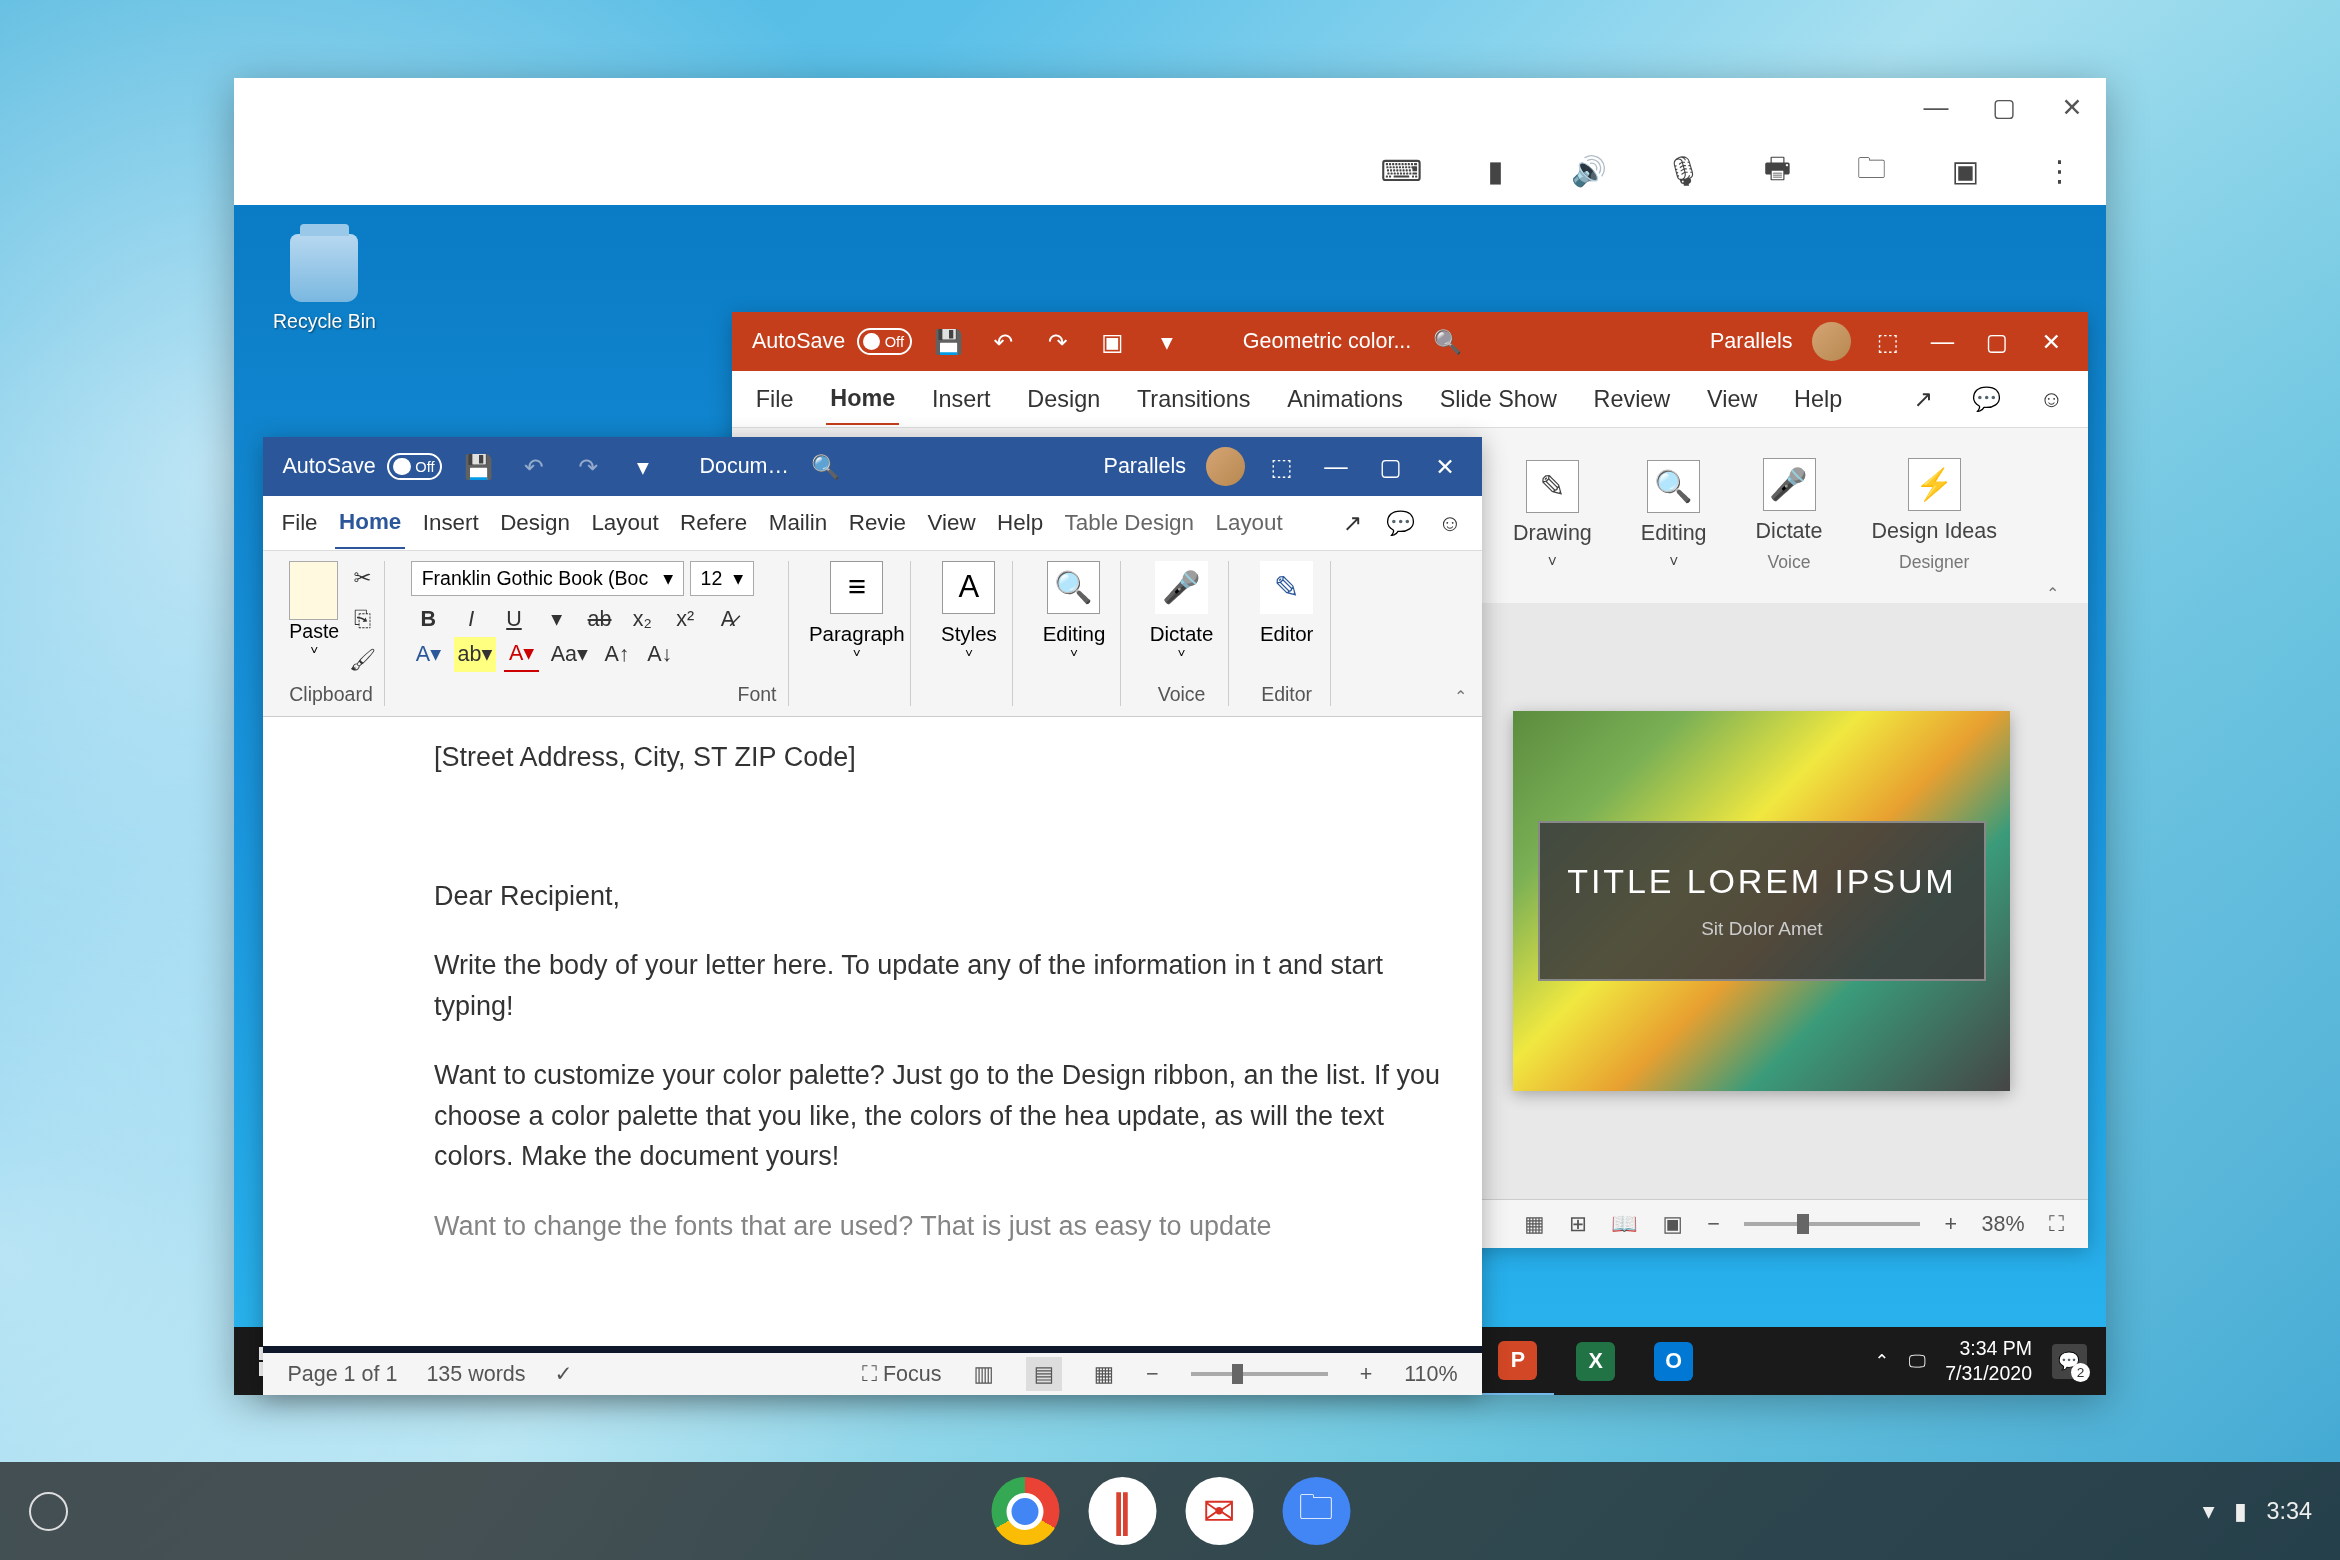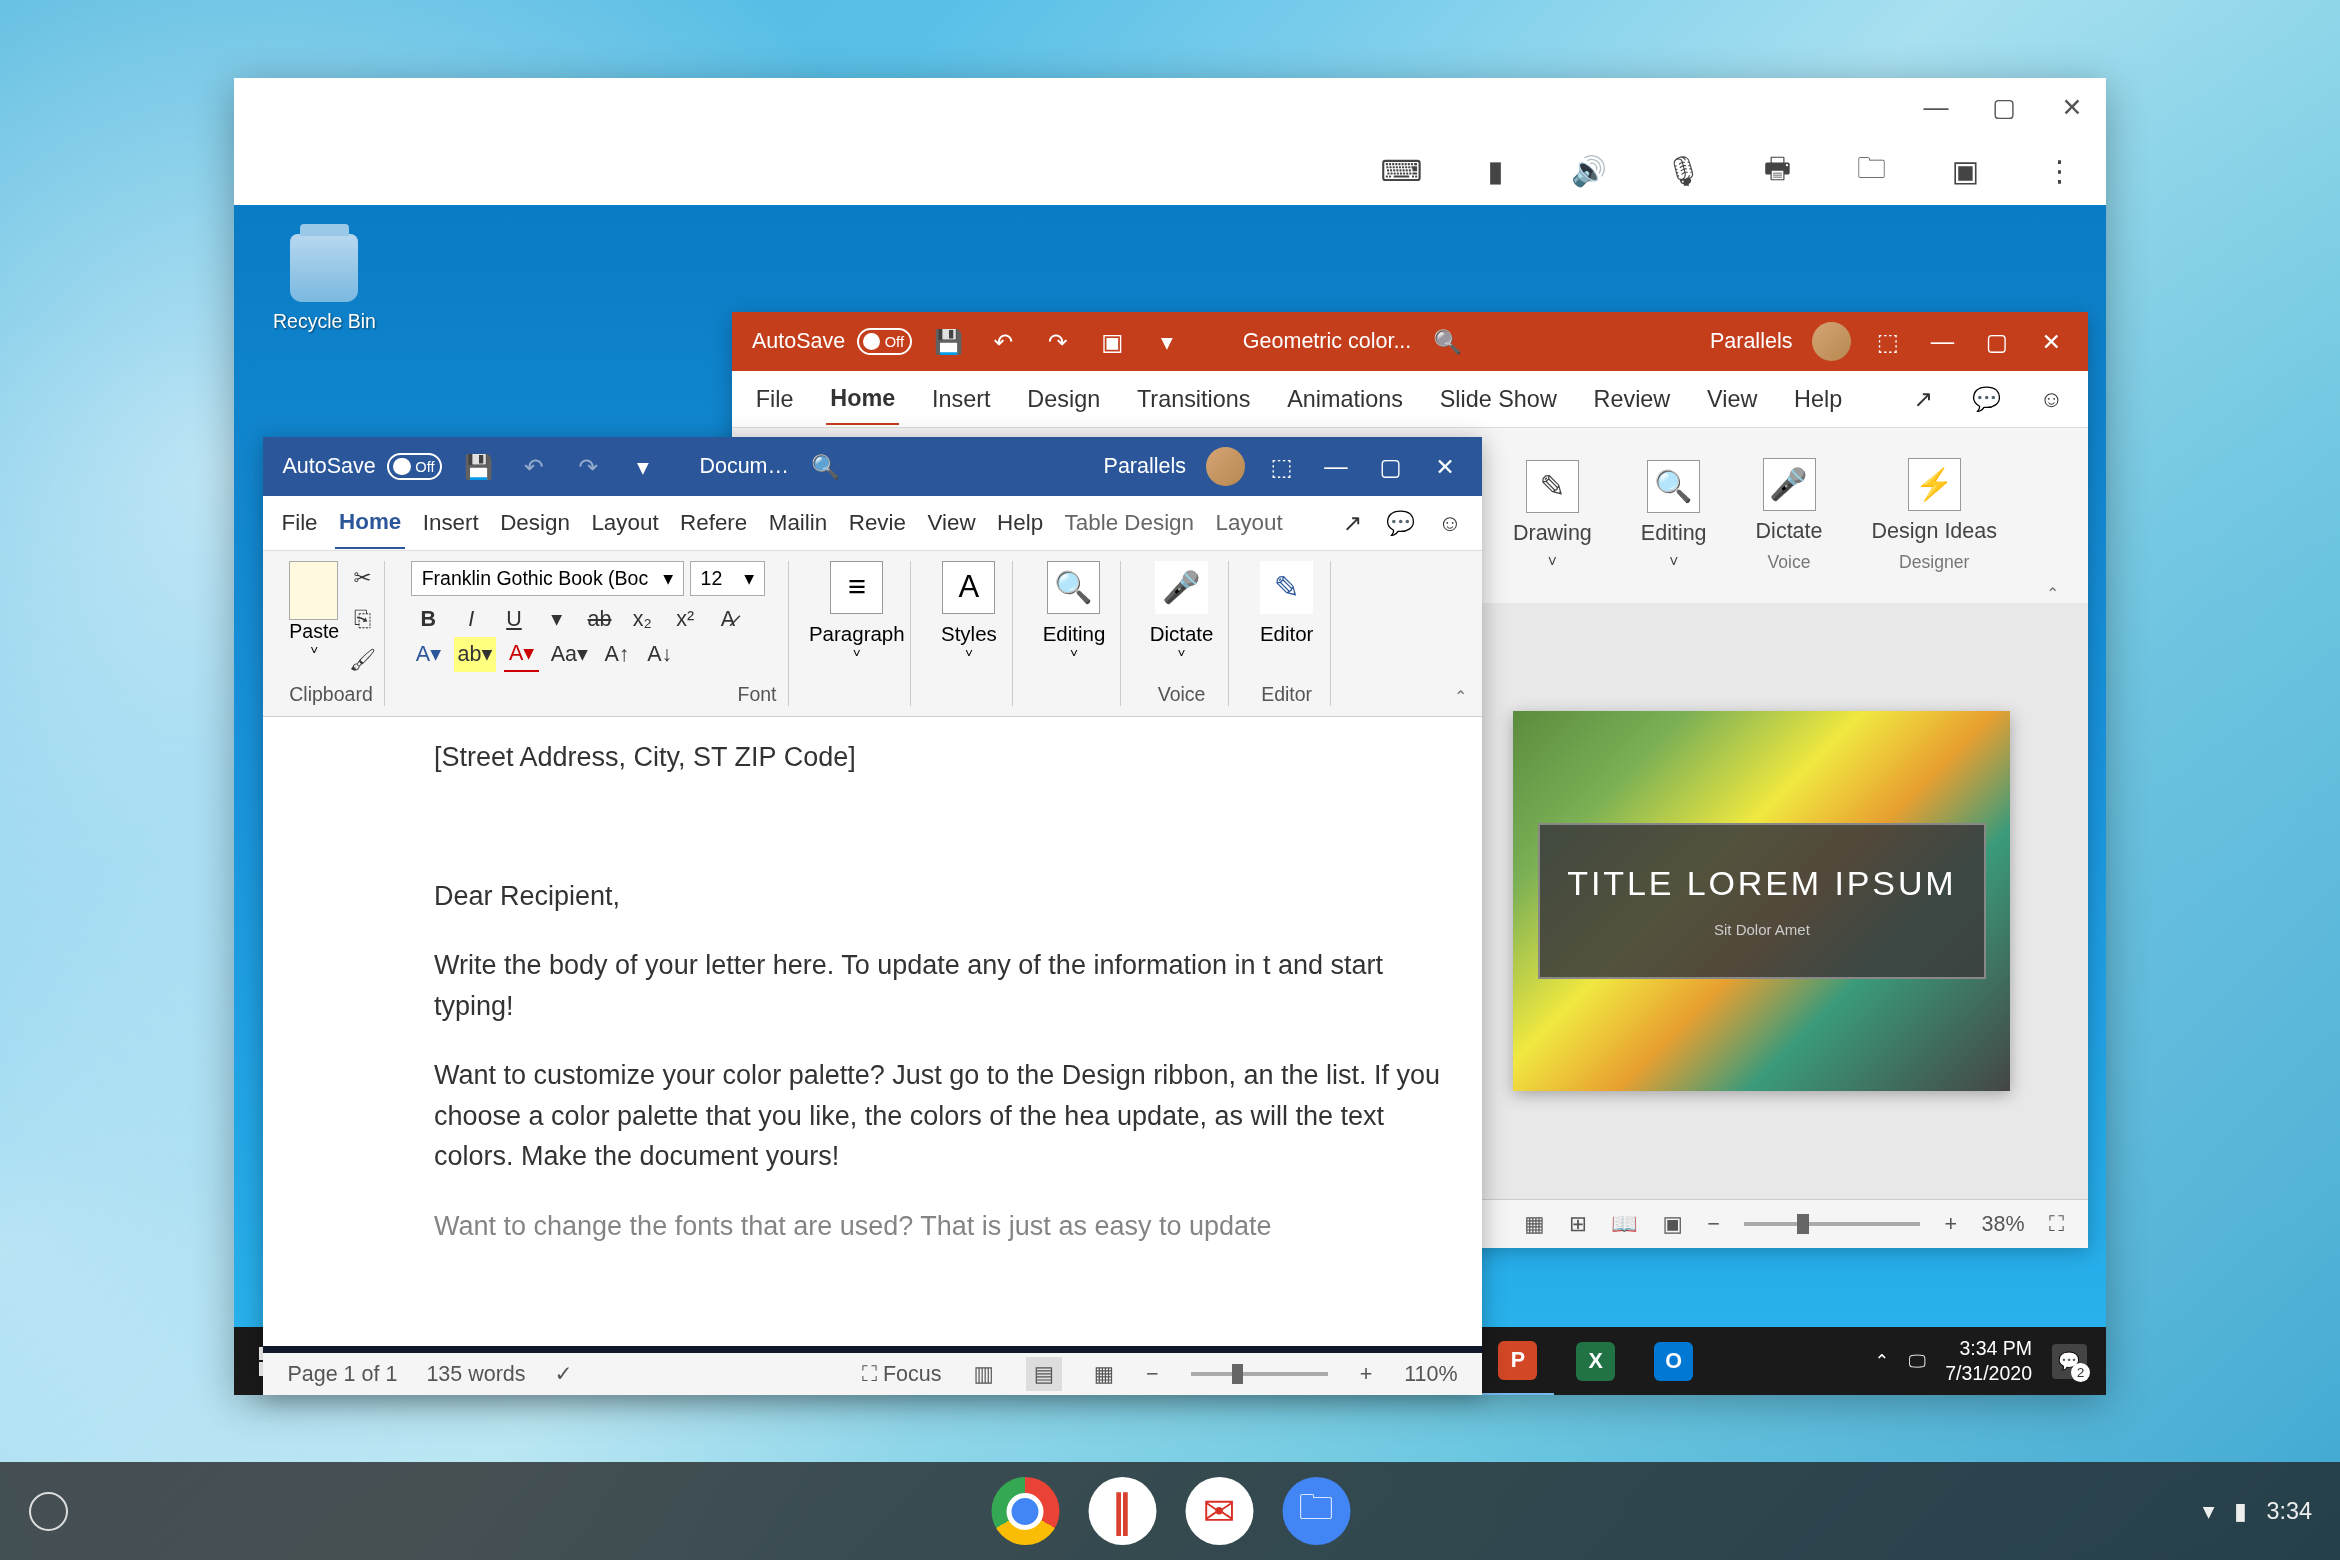--- a/index.html
+++ b/index.html
@@ -55,21 +55,21 @@
 .ppt-menubar{height:57px;background:#fff;display:flex;align-items:center;padding:0 19.5px;gap:29px;font-size:23.4px;color:#333;border-bottom:1px solid #ddd}
 .menu-item{padding:11.7px 3.9px;cursor:pointer}
 .menu-item.active{border-bottom:2.9px solid #c43e1c;font-weight:600}
 .ppt-ribbon{height:176px;background:#f5f5f5;display:flex;align-items:center;justify-content:flex-end;padding:0 29px;gap:49px;border-bottom:1px solid #ccc}
 .ribbon-group{display:flex;flex-direction:column;align-items:center;gap:7.8px;color:#444;font-size:21.5px}
 .rg-icon{width:53px;height:53px;border:1px solid #999;display:flex;align-items:center;justify-content:center;font-size:31px;background:#fff}
 .ppt-content{position:absolute;top:291px;left:0;right:0;bottom:49px;background:#e8e8e8;display:flex;align-items:center;justify-content:flex-end;padding-right:78px}
 .slide{width:497px;height:380px;background:linear-gradient(135deg,#5b8c3e 0%,#7bb055 20%,#f0e840 40%,#e8a030 55%,#3a9b7a 70%,#454545 100%);display:flex;align-items:center;justify-content:center;position:relative;box-shadow:0 3.9px 15.6px rgba(0,0,0,.3)}
 .slide-title-box{width:448px;padding:39px 19.5px;background:rgba(60,60,60,.88);border:2px solid #888;text-align:center;color:#fff}
 .slide-title{font-size:34px;letter-spacing:2.9px;font-weight:300;margin-bottom:17.6px}
-.slide-sub{font-size:15px;color:#ccc}
+.slide-sub{font-size:19px;color:#ccc}
 .ppt-statusbar{position:absolute;bottom:0;left:0;right:0;height:49px;background:#f5f5f5;border-top:1px solid #ccc;display:flex;align-items:center;justify-content:flex-end;padding:0 24.4px;gap:24.4px;color:#555;font-size:21.5px}
 .zoom-slider{width:176px;height:3.9px;background:#aaa;position:relative}
 .zoom-slider::after{content:"";width:11.7px;height:19.5px;background:#666;position:absolute;left:30%;top:-7.8px}
 .word-window{position:absolute;top:232px;left:29px;width:1219px;height:958px;background:#fff;box-shadow:0 3.9px 23.4px rgba(0,0,0,.3);z-index:4}
 .word-titlebar{height:59px;background:#2b579a;display:flex;align-items:center;padding:0 19.5px;gap:19.5px;color:#fff;font-size:21.5px}
 .word-menubar{height:55px;background:#fff;display:flex;align-items:center;padding:0 14.6px;gap:13.7px;font-size:22.4px;color:#333;border-bottom:1px solid #ddd;overflow:hidden}
 .word-menubar .menu-item.active{border-bottom:2.9px solid #2b579a;color:#2b579a}
 .word-menubar .context-tab{color:#666}
 .word-ribbon{height:166px;background:#f5f5f5;border-bottom:1px solid #ccc;display:flex;padding:9.8px 14.6px;gap:14.6px}
 .wr-section{display:flex;flex-direction:column;border-right:1px solid #ccc;padding:0 11.7px}
@@ -248,21 +248,21 @@
             </div>
           </div>
           <div class="wr-label">Clipboard</div>
         </div>
         <div class="wr-section" style="width:390px">
           <div style="display:flex;gap:5.9px;margin-bottom:5.9px">
             <div class="font-select">
                 <span>Franklin Gothic Book (Boc</span>
                 <span>▾</span>
               </div>
-            <div class="font-select" style="width:75px">
+            <div class="font-select" style="width:64px">
                 <span>12</span>
                 <span>▾</span>
               </div>
           </div>
           <div class="wr-tools">
             <span class="wr-btn" style="font-weight:bold">B</span>
             <span class="wr-btn" style="font-style:italic">I</span>
             <span class="wr-btn" style="text-decoration:underline">U</span>
             <span class="wr-btn">▾</span>
             <span class="wr-btn" style="text-decoration:line-through">ab</span>

